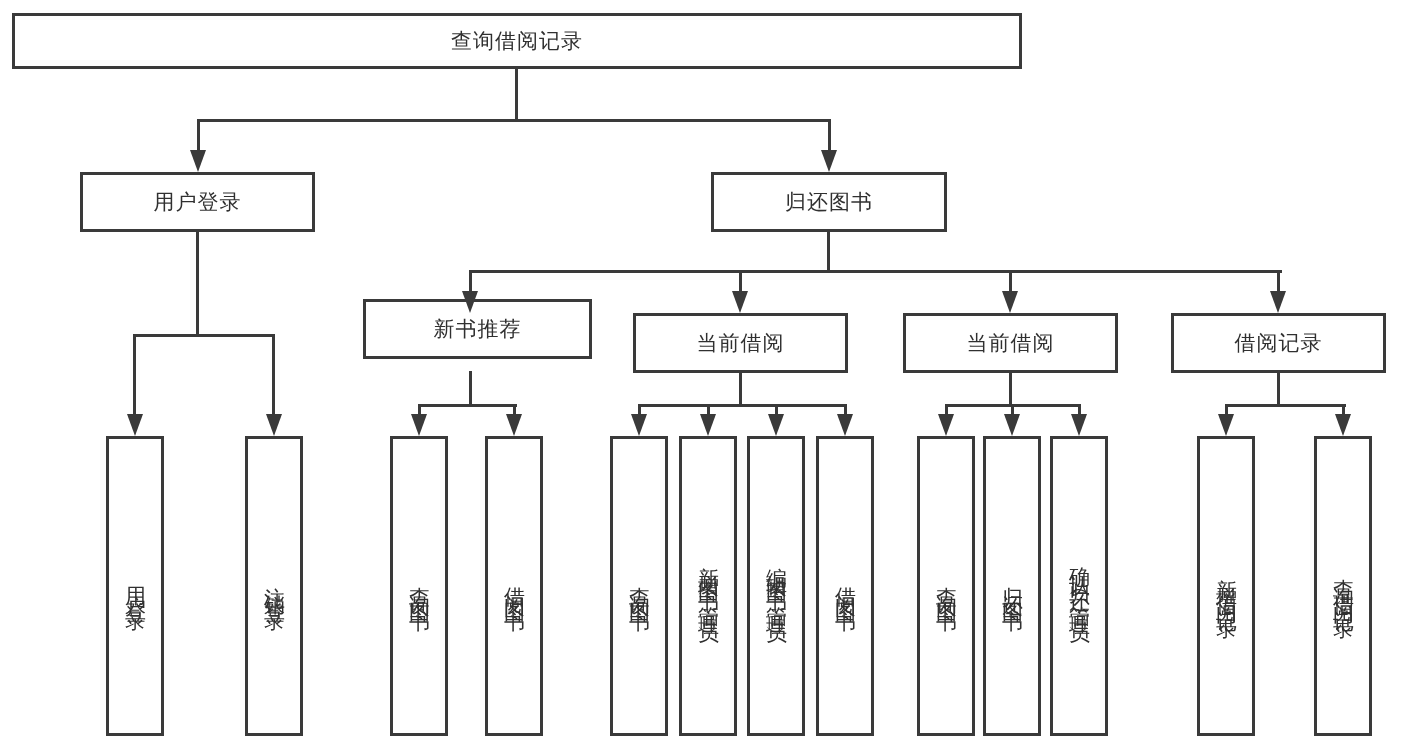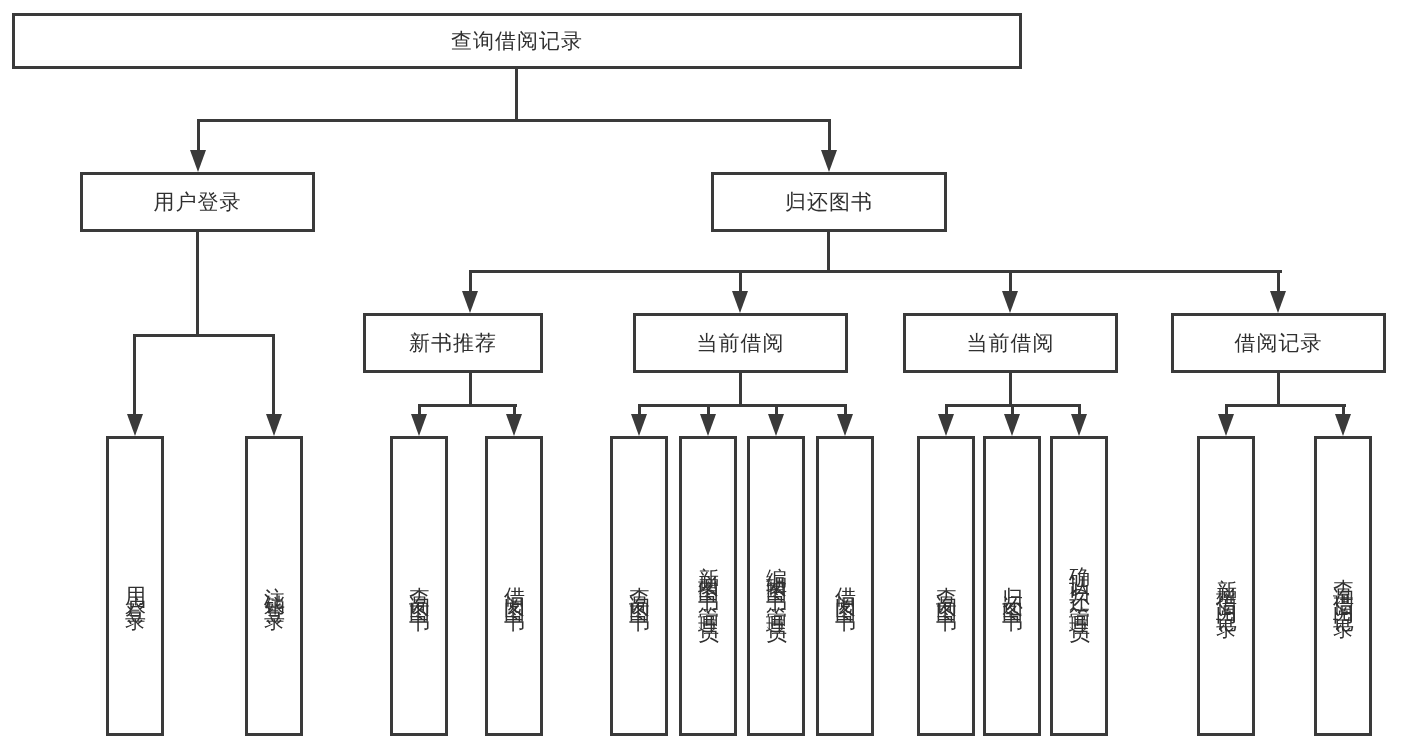--- a/index.html
+++ b/index.html
@@ -66,21 +66,21 @@
     <span>查询借阅记录</span>
   </div>
 
   <div class="node" style="left:80px;top:172px;width:235px;height:60px">
     <span>用户登录</span>
   </div>
   <div class="node" style="left:711px;top:172px;width:236px;height:60px">
     <span>归还图书</span>
   </div>
 
-  <div class="node" style="left:363px;top:313px;width:180px;height:60px">
+  <div class="node" style="left:363px;top:299px;width:229px;height:60px">
     <span>新书推荐</span>
   </div>
   <div class="node" style="left:633px;top:313px;width:215px;height:60px">
     <span>当前借阅</span>
   </div>
   <div class="node" style="left:903px;top:313px;width:215px;height:60px">
     <span>当前借阅</span>
   </div>
   <div class="node" style="left:1171px;top:313px;width:215px;height:60px">
     <span>借阅记录</span>

